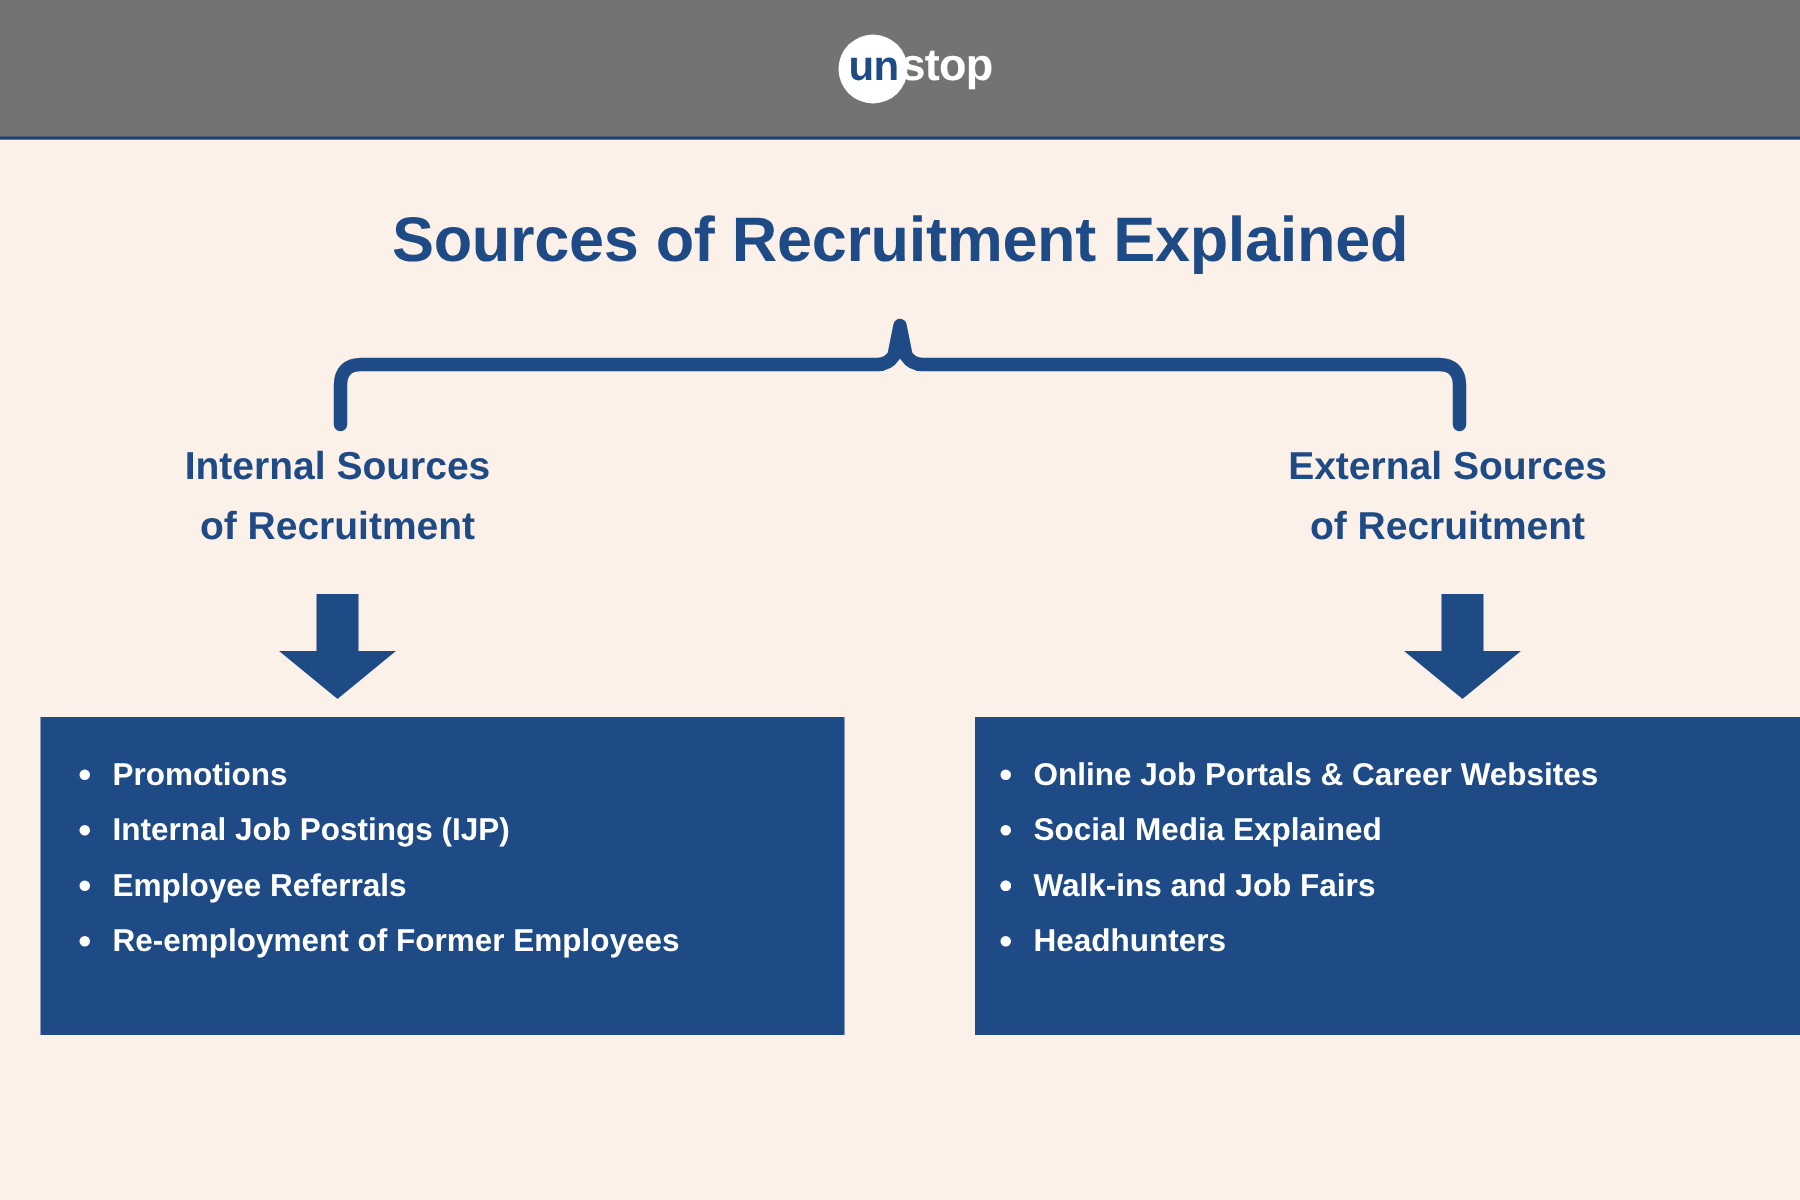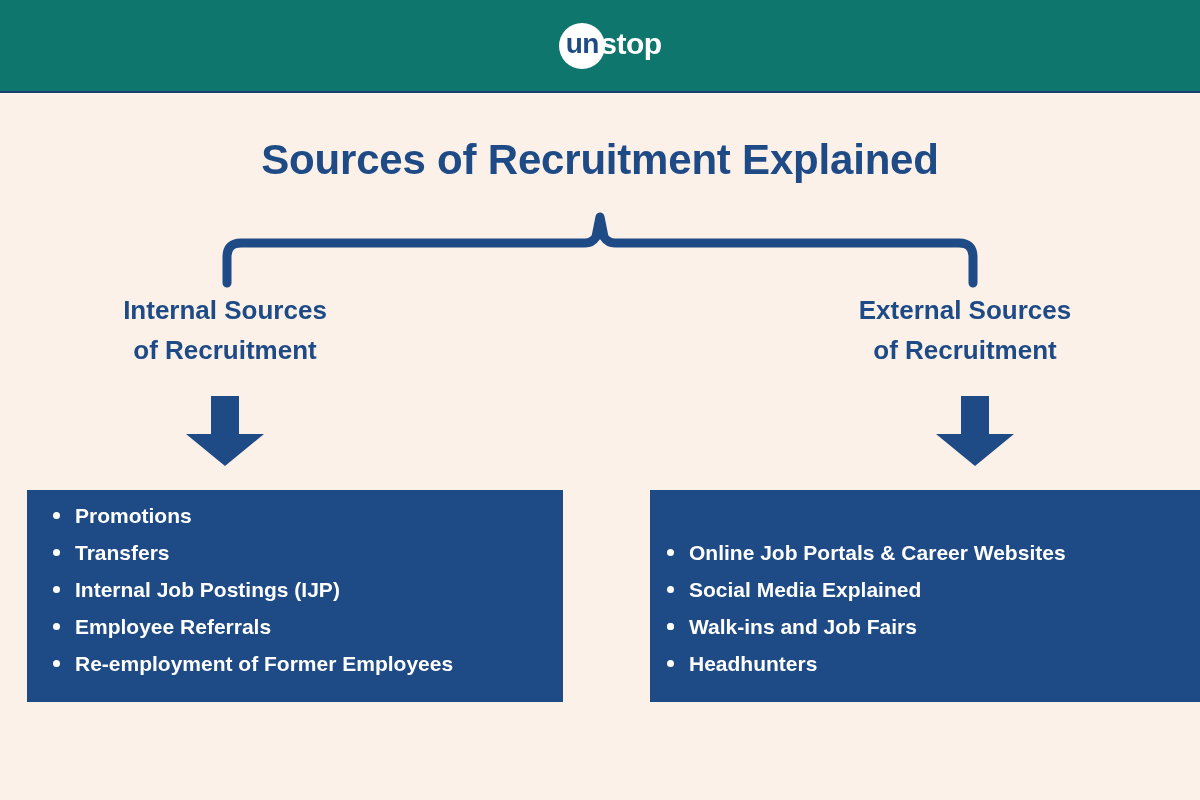--- a/index.html
+++ b/index.html
@@ -24,21 +24,21 @@
     background: #FBF1E9;
   }
 
   
   .header-band {
     position: absolute;
     left: 0;
     top: 0;
     width: 1200px;
     height: 93px;
-    background: #0f766e;
+    background: #737373;
     border-bottom: 2px solid #1a3f71;
     display: flex;
     align-items: center;
     justify-content: center;
     padding-left: 21px;
   }
 
   .brand-logo {
     display: flex;
     align-items: center;
@@ -119,22 +119,21 @@
 
   
   .list-box {
     position: absolute;
     top: 478px;
     height: 212px;
     background: #1E4A85;
     padding: 20px 18px 20px 22px;
     display: flex;
     flex-direction: column;
-    justify-content: flex-end;
-    margin-top: 12px;
+    justify-content: flex-start;
   }
   .list-box.left  { left: 27px;  width: 536px; }
   .list-box.right { left: 650px; width: 626px; padding-left: 13px; }
 
   .list-box ul {
     list-style: none;
     margin: 0;
     padding: 0;
   }
 
@@ -190,21 +189,20 @@
     <path d="M 27 0 L 55 0 L 55 38 L 80 38 L 41 70 L 2 38 L 27 38 Z" fill="#1E4A85"></path>
   </svg>
 
   <svg class="down-arrow right" viewBox="0 0 82 70">
     <path d="M 27 0 L 55 0 L 55 38 L 80 38 L 41 70 L 2 38 L 27 38 Z" fill="#1E4A85"></path>
   </svg>
 
   <div class="list-box left">
     <ul id="internal-list">
         <li><span class="bullet-dot"></span><span>Promotions</span></li>
-        <li><span class="bullet-dot"></span><span>Transfers</span></li>
         <li><span class="bullet-dot"></span><span>Internal Job Postings (IJP)</span></li>
         <li><span class="bullet-dot"></span><span>Employee Referrals</span></li>
         <li><span class="bullet-dot"></span><span>Re-employment of Former Employees</span></li>
       </ul>
   </div>
 
   <div class="list-box right">
     <ul id="external-list">
         <li><span class="bullet-dot"></span><span>Online Job Portals &amp; Career Websites</span></li>
         <li><span class="bullet-dot"></span><span>Social Media Explained</span></li>

